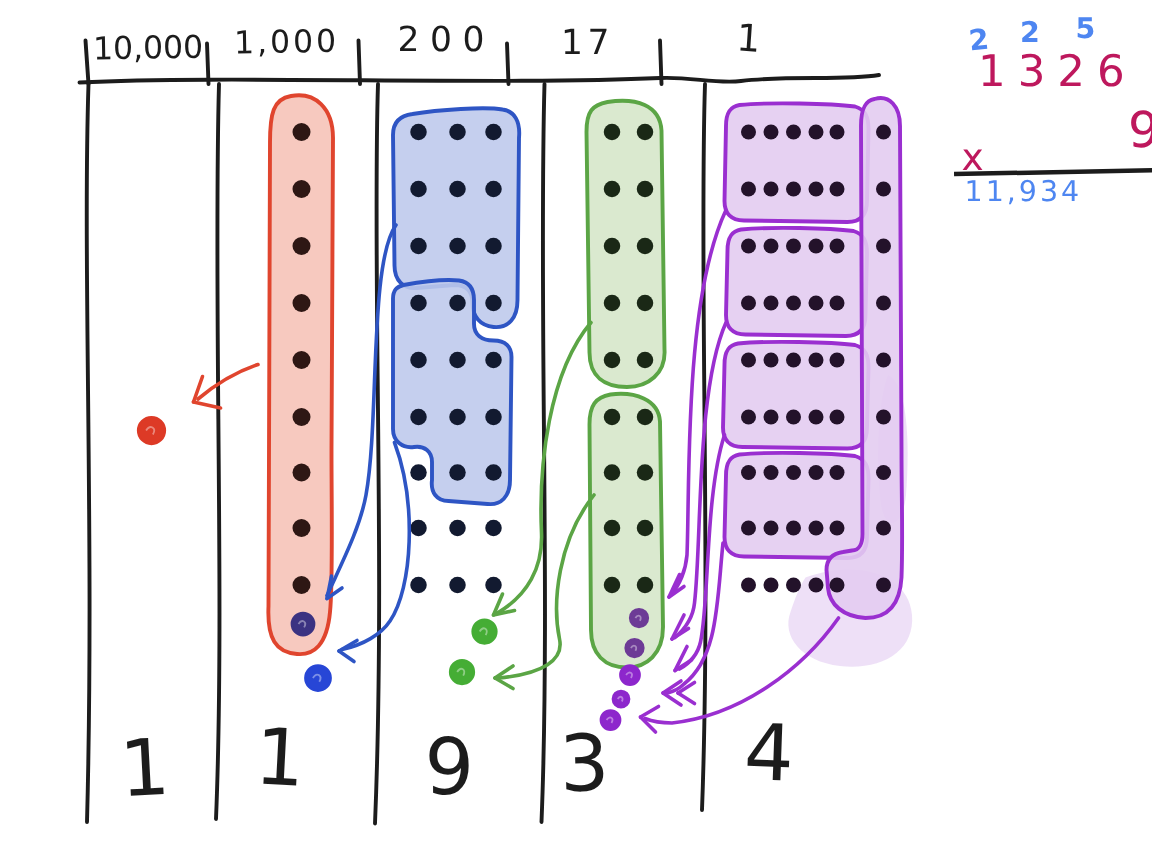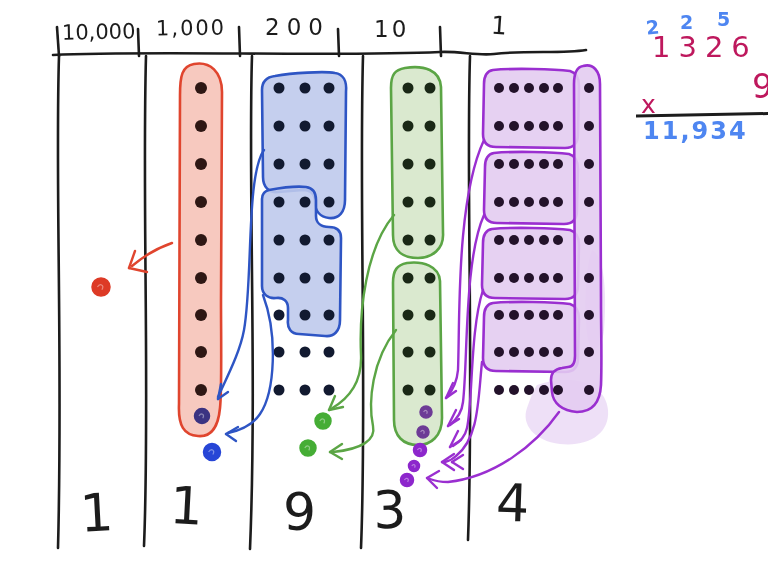--- a/index.html
+++ b/index.html
@@ -9,21 +9,21 @@
   .hand{position:absolute;line-height:1;color:#1c1c1c;white-space:nowrap;
         font-family:"DejaVu Sans",sans-serif;}
   .hdr{font-size:21px;font-weight:500;}
   .digit{font-size:52px;font-weight:400;}
   .mult{position:absolute;left:598px;top:4px;width:170px;height:160px;}
   .mult span{position:absolute;line-height:1;font-family:"DejaVu Sans",sans-serif;}
   .carry{font-size:19px;font-weight:700;}
   .mrow{font-size:29px;letter-spacing:8px;color:#be185d;}
   .rule{position:absolute;left:6px;top:109px;width:162px;border-top:3px solid #1c1c1c;
         transform:rotate(-1.1deg);}
-  .prod{font-size:24px;letter-spacing:2px;font-weight:700;}
+  .prod{font-size:19px;letter-spacing:2px;font-weight:400;}
 </style>
 </head>
 <body>
 
 <div id="stage">
   <svg id="drawing" width="768" height="565" viewBox="0 0 768 565">
       <g>
         <path d="M 25,27 L 27,56" fill="none" stroke="#1c1c1c" stroke-width="2.6" stroke-linecap="round"></path>
         <path d="M 106,29 L 107,56" fill="none" stroke="#1c1c1c" stroke-width="2.6" stroke-linecap="round"></path>
         <path d="M 207,27 L 208,56" fill="none" stroke="#1c1c1c" stroke-width="2.6" stroke-linecap="round"></path>
@@ -232,21 +232,21 @@
         <path d="M 420,462 L 431,469" fill="none" stroke="#9a2fd0" stroke-width="2.4" stroke-linecap="round"></path>
         <path d="M 527,412 C 503,446 462,477 416,482 C 409,482 403,481 398,479" fill="none" stroke="#9a2fd0" stroke-width="2.4" stroke-linecap="round"></path>
         <path d="M 395,478 L 407,471" fill="none" stroke="#9a2fd0" stroke-width="2.4" stroke-linecap="round"></path>
         <path d="M 395,478 L 405,488" fill="none" stroke="#9a2fd0" stroke-width="2.4" stroke-linecap="round"></path>
       </g>
     </svg>
 
   <div class="hand hdr" style="left:30px;top:22px;transform:rotate(-1deg);">10,000</div>
   <div class="hand hdr" style="left:124px;top:18px;letter-spacing:2px;transform:rotate(-1deg);">1,000</div>
   <div class="hand hdr" style="left:233px;top:16px;letter-spacing:7px;font-size:23px;">200</div>
-  <div class="hand hdr" style="left:342px;top:18px;letter-spacing:3px;font-size:23px;">10</div>
+  <div class="hand hdr" style="left:342px;top:18px;letter-spacing:3px;font-size:23px;">17</div>
   <div class="hand hdr" style="left:459px;top:13px;font-size:25px;transform:rotate(4deg);">1</div>
 
   <div class="hand digit" style="left:48px;top:487px;transform:rotate(-3deg);">1</div>
   <div class="hand digit" style="left:138px;top:480px;transform:rotate(3deg);">1</div>
   <div class="hand digit" style="left:251px;top:486px;">9</div>
   <div class="hand digit" style="left:341px;top:484px;transform:rotate(-2deg);">3</div>
   <div class="hand digit" style="left:464px;top:477px;transform:rotate(2deg);">4</div>
 
   <div class="mult">
     <span class="carry" style="left: 16px; top: 14px; transform: rotate(-6deg); color: rgb(78, 134, 241);">2</span>

